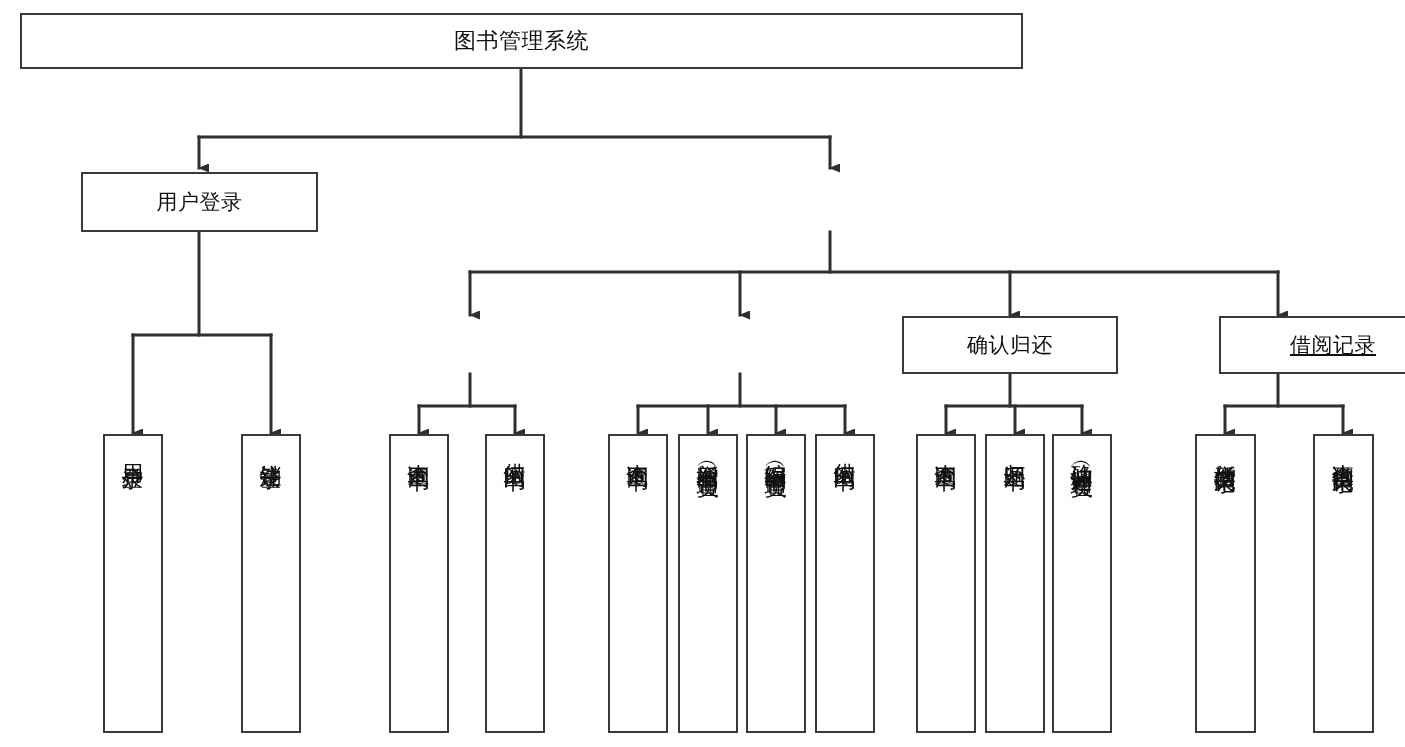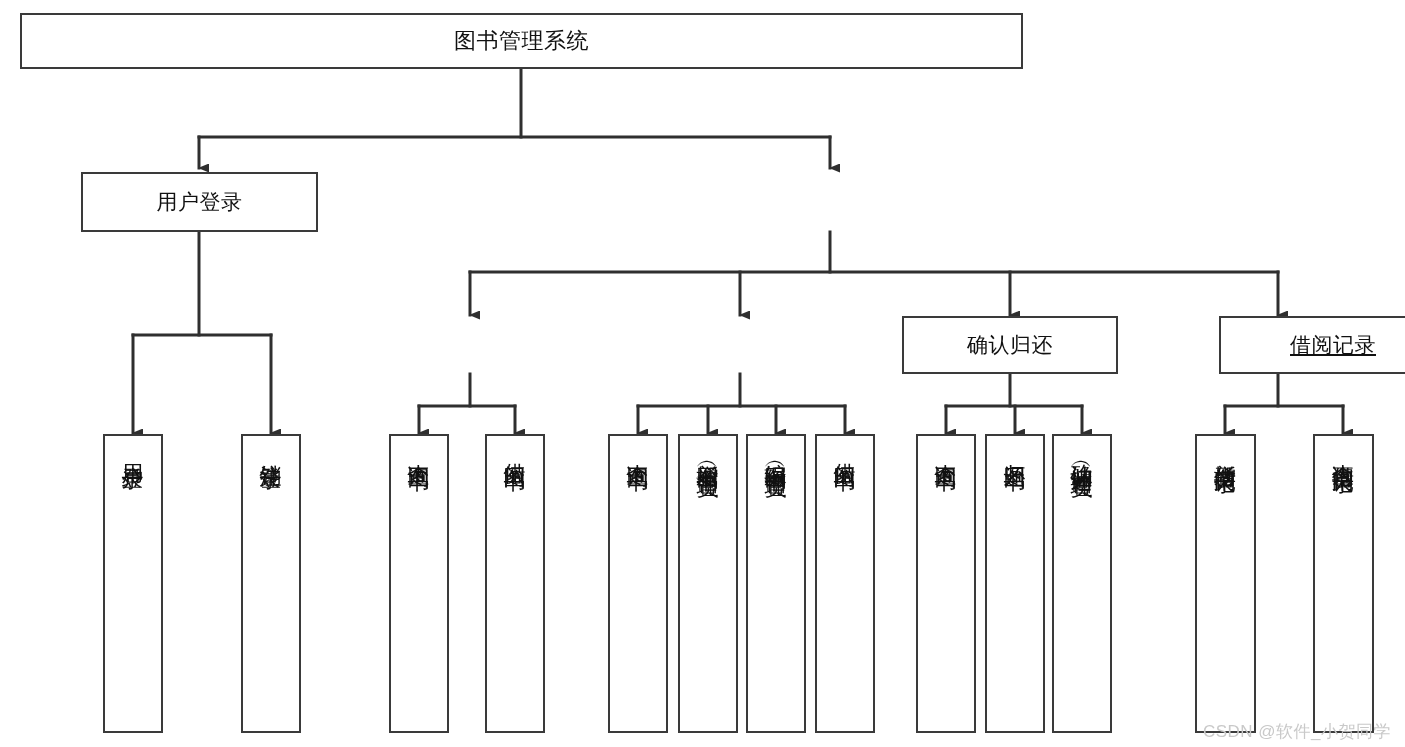--- a/index.html
+++ b/index.html
@@ -190,14 +190,13 @@
   </div>
 
   <div class="node v" style="left:1195px; top:434px; width:61px; height:299px;">
     <span class="lbl">新增借阅记录</span>
   </div>
 
   <div class="node v" style="left:1313px; top:434px; width:61px; height:299px;">
     <span class="lbl">查询借阅记录</span>
   </div>
 
-  <div class="watermark">CSDN @软件_小贺同学</div>
 </div>
 
 </body></html>

